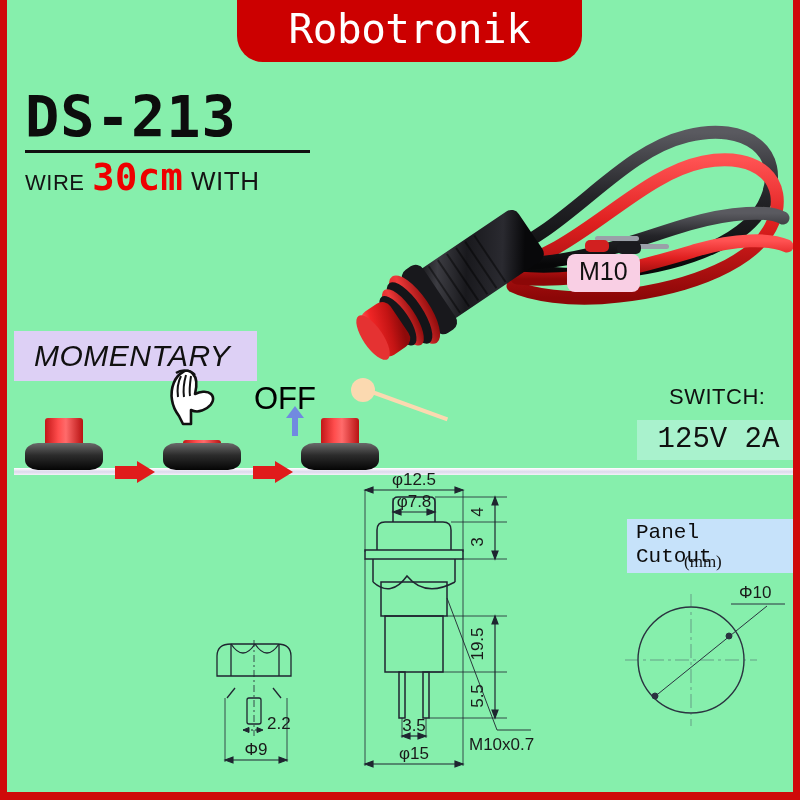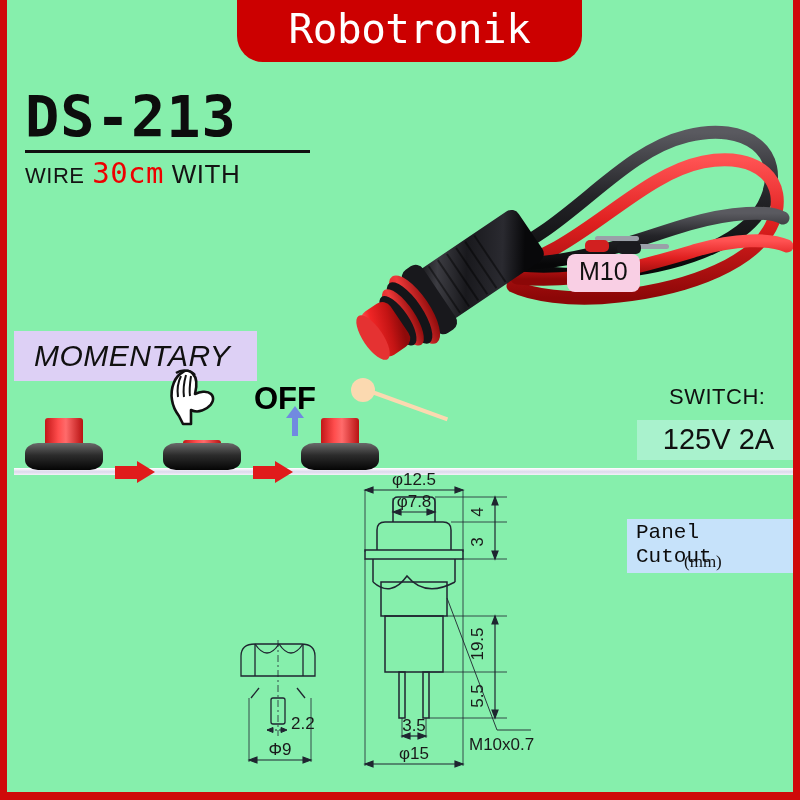--- a/index.html
+++ b/index.html
@@ -65,22 +65,22 @@
   .subtitle {
     font-size: 26px;
     color: #141414;
     letter-spacing: 0.5px;
     white-space: nowrap;
     line-height: 1.1;
   }
   .subtitle .hl {
     color: #ee0000;
     font-family: "DejaVu Sans Mono", monospace;
-    font-weight: 400;
-    font-size: 29px;
+    font-weight: 700;
+    font-size: 37px;
   }
   .subtitle .lw { font-size: 22px; }
 
   
   .photo-area {
     position: absolute;
     left: 310px; top: 58px;
     width: 480px; height: 355px;
     z-index: 2;
   }
@@ -181,21 +181,21 @@
     width: 0; height: 0;
     border-top: 11px solid transparent;
     border-bottom: 11px solid transparent;
     border-left: 18px solid #e01b1b;
   }
 
   .hand-icon { position: absolute; left: 140px; bottom: 38px; }
   .off-label {
     position: absolute;
     left: 237px; bottom: 56px;
-    font-size: 31px; font-weight: 700;
+    font-size: 31px; font-weight: 400;
     color: #000000;
     letter-spacing: 0px;
     line-height: 1;
   }
   .up-arrow { position: absolute; left: 268px; bottom: 30px; }
 
   
   .switch-label {
     position: absolute;
     left: 662px; top: 384px;
@@ -206,39 +206,39 @@
   }
   .rating-tag {
     position: absolute;
     left: 630px; top: 420px;
     width: 163px; height: 40px;
     background: #a9f2cd;
     display: flex; align-items: center; justify-content: center;
     z-index: 5;
   }
   .rating-tag span {
-    font-family: Liberation Sans, sans-serif;
+    font-family: Liberation Mono, monospace;
     font-size: 29px;
     color: #101010;
     line-height: 1;
     padding-bottom: 2px;
   }
 
   
   .divider {
     position: absolute;
     left: 7px; top: 468px;
     width: 786px; height: 7px;
     background: linear-gradient(180deg,#ffffff 0%,#dcd9ec 55%,#f3f2f8 100%);
     z-index: 3;
   }
 
   
   .draw-main { position: absolute; left: 328px; top: 472px; z-index: 3; }
-  .draw-bottom { position: absolute; left: 208px; top: 636px; z-index: 3; }
+  .draw-bottom { position: absolute; left: 184px; top: 636px; z-index: 3; }
   .draw-panel { position: absolute; left: 612px; top: 560px; z-index: 3; }
 
   .panel-tag {
     position: absolute;
     left: 620px; top: 519px;
     background: #c6e2fa;
     padding: 2px 9px 4px 9px;
     z-index: 5;
   }
   .panel-tag span {
@@ -533,14 +533,30 @@
       </g>
       <text class="dim-text" x="65" y="119" text-anchor="middle">Φ9</text>
     </svg>
   </div>
 
   <div class="panel-tag">
     <span>Panel Cutout</span>
   </div>
   <div class="panel-unit">(mm)</div>
 
+  <div class="draw-panel">
+    <svg width="175" height="180" viewBox="0 0 175 180">
+      <circle cx="72" cy="100" r="53" fill="none" stroke="#2a3340" stroke-width="1.4"></circle>
+      <g stroke="#46506080" stroke-width="1" stroke-dasharray="14,4,3,4">
+        <line x1="72" y1="34" x2="72" y2="166"></line>
+        <line x1="6" y1="100" x2="138" y2="100"></line>
+      </g>
+      <g stroke="#2a3340" stroke-width="1" fill="#2a3340">
+        <line x1="34" y1="138" x2="148" y2="46"></line>
+        <circle cx="36" cy="136" r="3"></circle>
+        <circle cx="110" cy="76" r="3"></circle>
+        <line x1="112" y1="44" x2="166" y2="44"></line>
+      </g>
+      <text class="dim-text" x="120" y="38">Φ10</text>
+    </svg>
+  </div>
 
 </div>
 
 </body></html>

